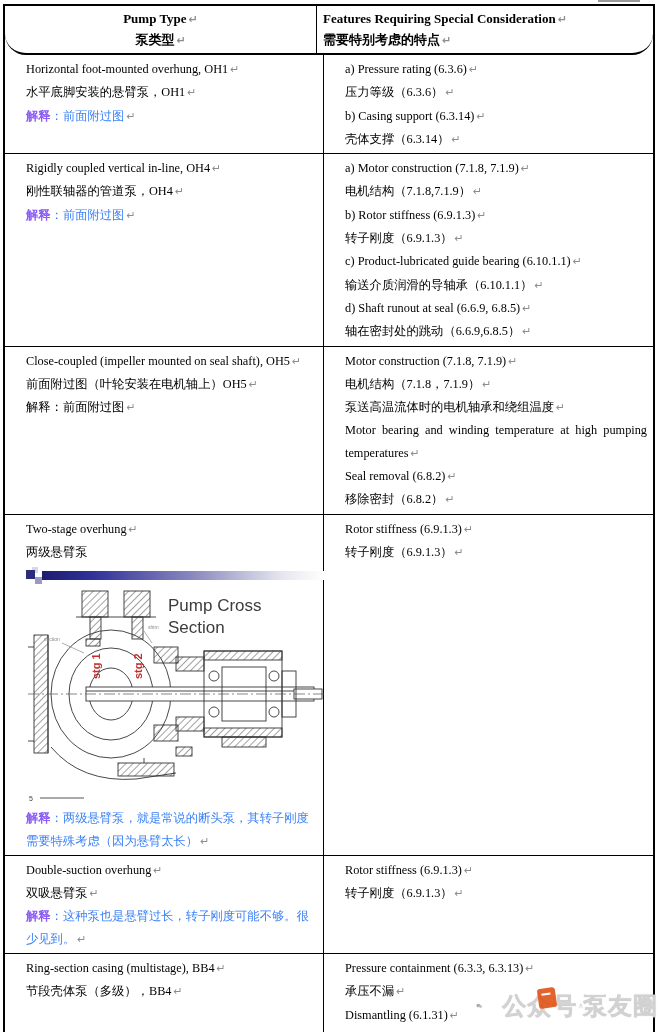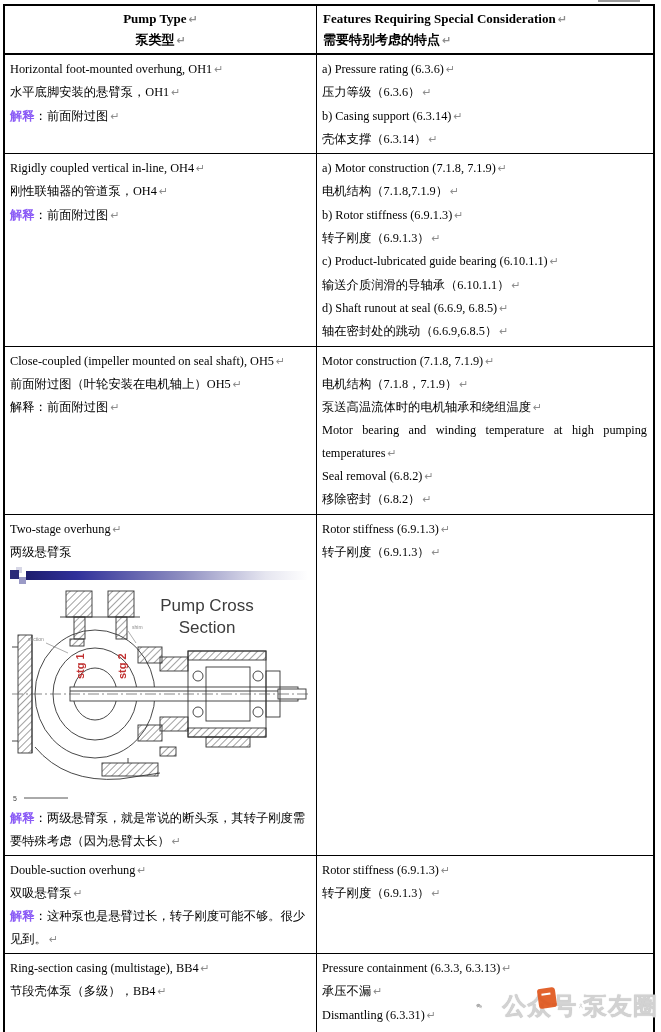--- a/index.html
+++ b/index.html
@@ -1,42 +1,42 @@
 <!DOCTYPE html>
 <html><head>
 <meta charset="utf-8">
 <style>
   html,body{margin:0;padding:0;background:#fff;}
   .page{position:relative;width:661px;height:1032px;background:#fff;overflow:hidden;
         font-family:"Liberation Serif","DejaVu Serif",serif;color:#000;}
   .top-mark{position:absolute;left:598px;top:0;width:42px;height:2px;background:#9a9a9a;}
   .doc-table{position:absolute;left:3px;top:4px;width:652px;border:2.5px solid #000;box-sizing:border-box;background:#fff;}
-  .header-row{display:flex;border-bottom:2.5px solid #000;}
+  .header-row{display:flex;border-bottom:2.5px solid #000;border-radius:21px;}
   .hcell{font-weight:bold;font-size:13px;line-height:20px;padding:3px 6px 2px 6px;box-sizing:border-box;}
   .hcell.left{width:312px;border-right:1.5px solid #000;text-align:center;flex:none;}
   .hcell.right{flex:1;text-align:left;}
   .row{display:flex;border-bottom:1.5px solid #000;}
   .row:last-child{border-bottom:none;}
-  .cell{padding:3px 6px 2px 5px;font-size:12.3px;line-height:22.3px;box-sizing:border-box;}
+  .cell{padding:3px 6px 2px 14px;font-size:12.3px;line-height:22.3px;box-sizing:border-box;margin-left:7px;}
   .cell.left{width:312px;border-right:1.5px solid #000;flex:none;}
   .cell.right{flex:1;}
   .r1{min-height:94px}.r2{min-height:175px}.r3{min-height:154px}.r4{min-height:329px}
   .r5{min-height:88px}.r6{min-height:85px}
   .line{white-space:normal;}
   .line.justify{text-align:justify;text-justify:inter-word;}
   .pilcrow{color:#8d8d8d;font-size:11px;margin-left:2px;font-family:"DejaVu Sans",sans-serif;}
   .expl-label{color:#8b5cf6;font-weight:bold;}
-  .expl-text{color:#000000;}
+  .expl-text{color:#3b82f6;}
   .black-expl{color:#000;}
   .wavy{text-decoration-style:wavy;text-decoration-color:#3a5fcd;
         text-decoration-thickness:1px;text-underline-offset:4px;}
   .wavy-hdr{text-decoration-style:wavy;text-decoration-color:#3a5fcd;
         text-decoration-thickness:1px;text-underline-offset:3px;}
   
-  .pump-figure{position:relative;width:300px;margin:4px 0 2px 0;text-align:center;}
+  .pump-figure{position:relative;width:300px;margin:4px 0 2px 0;}
   .slide-bar{position:relative;height:20px;}
   .sq1{position:absolute;left:0;top:3px;width:9px;height:9px;background:#2c2c78;}
   .sq2{position:absolute;left:9px;top:10px;width:7px;height:7px;background:#9a9ac6;}
   .sq3{position:absolute;left:6px;top:0;width:6px;height:6px;background:#d7d7e6;}
   .bar-grad{position:absolute;left:16px;top:4px;width:282px;height:9px;
             background:linear-gradient(to right,#1d1d6e 0%,#31319a 18%,#8d8dc0 55%,#e6e6f0 85%,#ffffff 100%);}
   .fig-wrap{position:relative;width:300px;height:218px;}
   .fig-caption{position:absolute;left:142px;top:8px;width:110px;
                font-family:"Liberation Sans","DejaVu Sans",sans-serif;
                font-size:17px;line-height:22px;color:#3c3c3c;}
@@ -210,21 +210,21 @@
           </div>
         </div>
         <div class="row r6">
           <div class="cell left">
             <div class="line"><span>Ring-section casing (multistage), BB4</span><span class="pilcrow">↵</span></div>
             <div class="line"><span>节段壳体泵（多级），BB4</span><span class="pilcrow">↵</span></div>
           </div>
           <div class="cell right">
             <div class="line"><span>Pressure containment (6.3.3, 6.3.13)</span><span class="pilcrow">↵</span></div>
             <div class="line"><span>承压不漏</span><span class="pilcrow">↵</span></div>
-            <div class="line"><span>Dismantling (6.3.31)</span><span class="pilcrow">↵</span></div>
+            <div class="line"><span>Dismantling (6.1.31)</span><span class="pilcrow">↵</span></div>
             <div class="line"><span>拆解</span><span class="pilcrow">↵</span></div>
           </div>
         </div>
       </div>
   </div>
 
   <div class="watermark">
     <svg width="34" height="28" viewBox="0 0 34 28">
       <ellipse cx="13" cy="11" rx="11" ry="9" fill="#a8a8a8"></ellipse>
       <circle cx="9" cy="9" r="1.4" fill="#fff"></circle>

